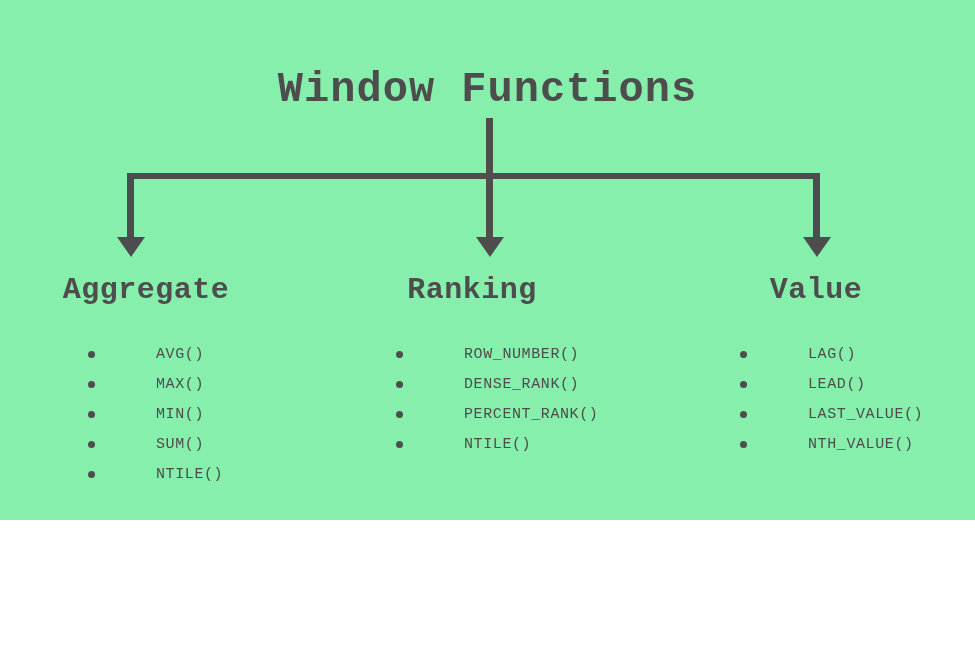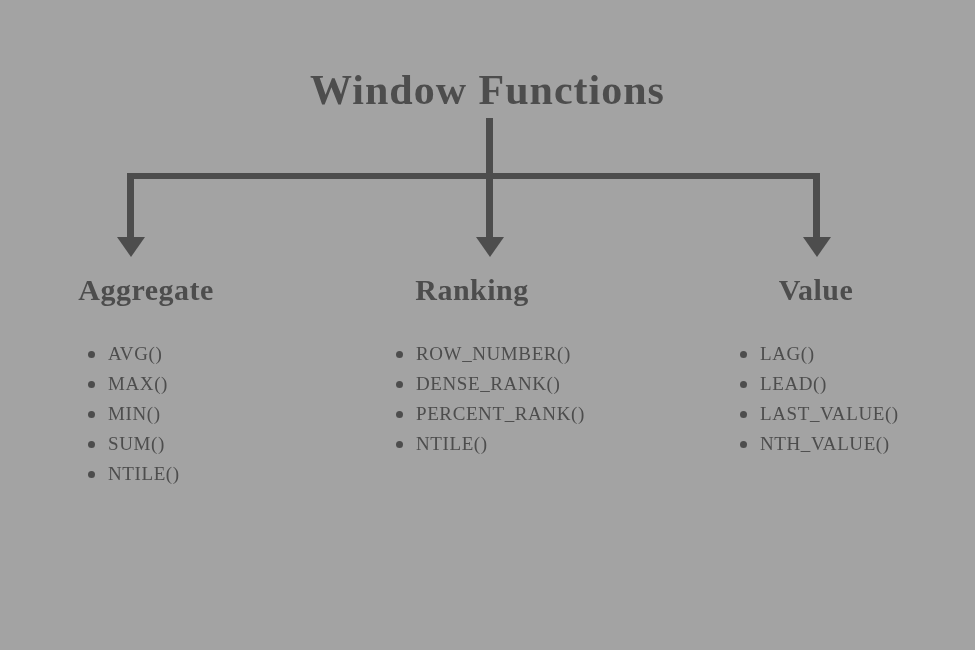--- a/index.html
+++ b/index.html
@@ -1,21 +1,21 @@
 <!DOCTYPE html>
 <html><head>
 <meta charset="utf-8">
 <style>
   html, body { margin: 0; padding: 0; background: #ffffff; }
   .canvas {
     position: relative;
     width: 975px;
-    height: 650px;
-    background: #a3a3a3;
-    font-family: Liberation Serif, serif;
+    height: 520px;
+    background: #86efac;
+    font-family: Liberation Mono, monospace;
     color: #4d4d4d;
     overflow: hidden;
   }
   .title {
     position: absolute;
     left: 0; top: 66px;
     width: 975px;
     margin: 0;
     text-align: center;
     font-size: 42px;
@@ -60,24 +60,25 @@
     margin: 0; padding: 0;
     list-style: none;
   }
   .l-agg  { left: 88px;  }
   .l-rank { left: 396px; }
   .l-val  { left: 740px; text-align: center; }
   .flist li {
     display: flex;
     align-items: center;
     height: 30px;
-    font-size: 19px;
+    font-size: 15px;
     letter-spacing: 0.6px;
     color: #4d4d4d;
     white-space: nowrap;
+    gap: 48px;
   }
   .dot {
     width: 7px; height: 7px;
     border-radius: 50%;
     background: #4d4d4d;
     margin-right: 13px;
     flex: none;
   }
 </style>
 </head>

